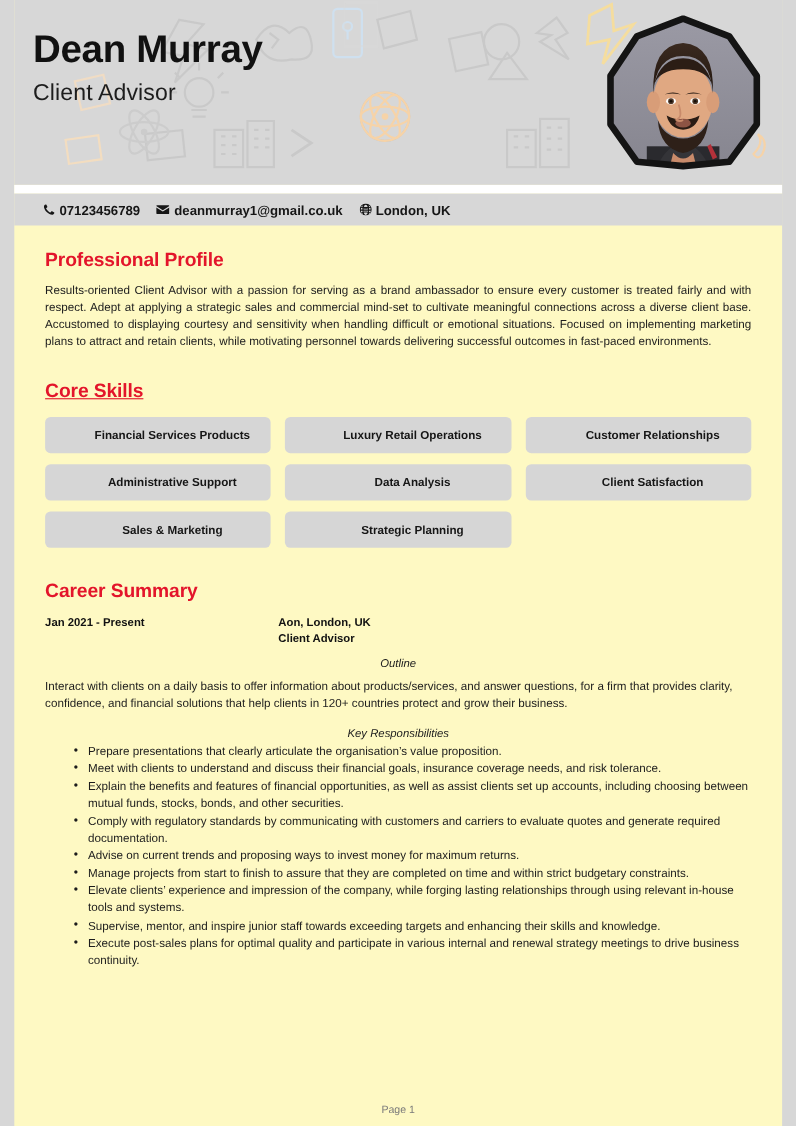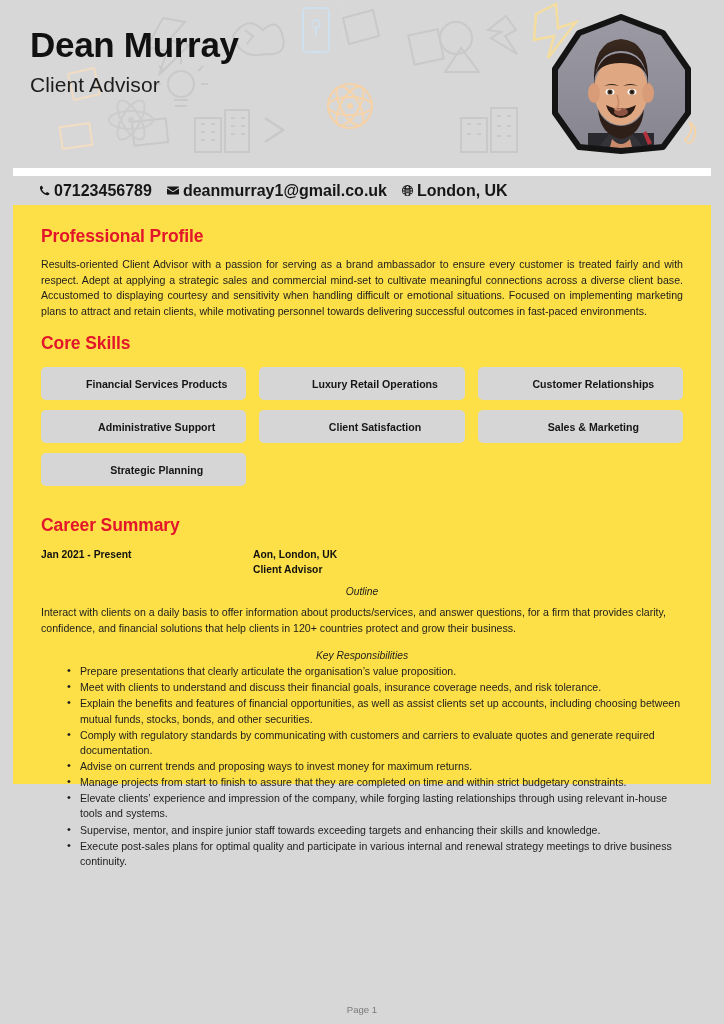--- a/index.html
+++ b/index.html
@@ -10,22 +10,22 @@
     background: #d7d7d7;
     font-family: "Liberation Sans", sans-serif;
     overflow: hidden;
   }
 
   .page {
     position: absolute;
     left: 13px;
     top: 0;
     width: 698px;
-    height: 784px;
-    background: #fde047;
+    height: 1024px;
+    background: #fef9c3;
   }
 
   
   .header-band {
     position: relative;
     width: 698px;
     height: 168px;
     background: #d7d7d7;
     overflow: hidden;
   }
@@ -71,37 +71,37 @@
     background: #d7d7d7;
     display: flex;
     align-items: center;
     padding-left: 26px;
     gap: 15px;
   }
   .contact-item {
     display: flex;
     align-items: center;
     gap: 4px;
-    font-size: 16px;
+    font-size: 12px;
     font-weight: bold;
     color: #161616;
   }
   .contact-item svg { display: block; }
 
   
   .content { padding: 0 28px; }
 
   .section-title {
     color: #e3152b;
     font-size: 17.5px;
     font-weight: bold;
     letter-spacing: -0.1px;
   }
   #profile-title { margin-top: 21px; }
-  #skills-title  { margin-top: 14px; }
+  #skills-title  { margin-top: 26px; text-decoration: underline; }
   #career-title  { margin-top: 29px; }
 
   .profile-text {
     margin-top: 10px;
     font-size: 10.6px;
     line-height: 1.47;
     color: #1c1c1c;
     text-align: justify;
   }
 
@@ -320,20 +320,21 @@
 
     <div class="section-title" id="profile-title">Professional Profile</div>
     <p class="profile-text">Results-oriented Client Advisor with a passion for serving as a brand ambassador to ensure every customer is treated fairly and with respect. Adept at applying a strategic sales and commercial mind-set to cultivate meaningful connections across a diverse client base. Accustomed to displaying courtesy and sensitivity when handling difficult or emotional situations. Focused on implementing marketing plans to attract and retain clients, while motivating personnel towards delivering successful outcomes in fast-paced environments.</p>
 
     <div class="section-title" id="skills-title">Core Skills</div>
     <div class="skills-grid">
       <div class="skill-box">Financial Services Products</div>
       <div class="skill-box">Luxury Retail Operations</div>
       <div class="skill-box">Customer Relationships</div>
       <div class="skill-box">Administrative Support</div>
+      <div class="skill-box">Data Analysis</div>
       <div class="skill-box">Client Satisfaction</div>
       <div class="skill-box">Sales &amp; Marketing</div>
       <div class="skill-box">Strategic Planning</div>
       <div class="skill-box empty"></div>
     </div>
 
     <div class="section-title" id="career-title">Career Summary</div>
 
     <div class="job-head">
       <div class="job-dates">Jan 2021 - Present</div>

